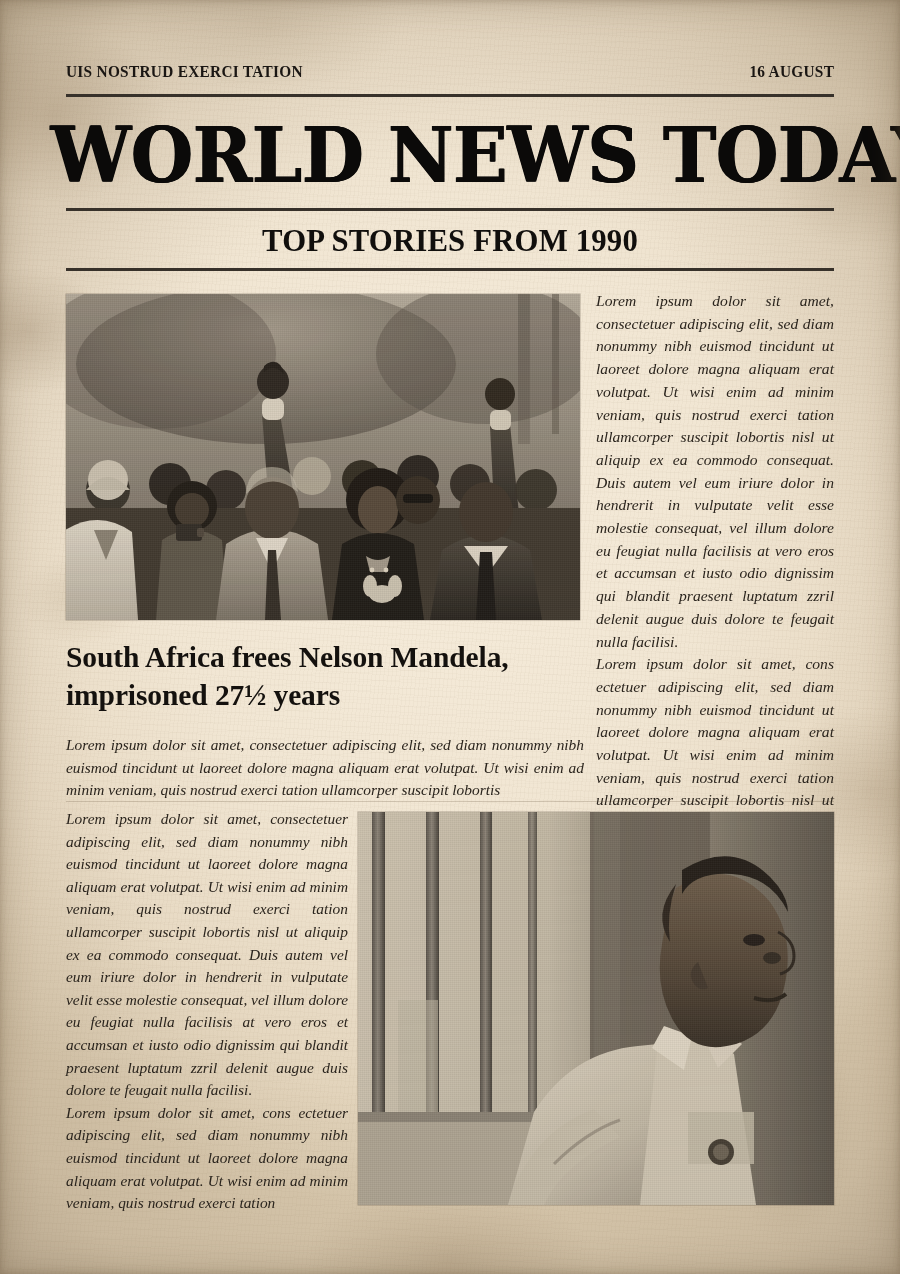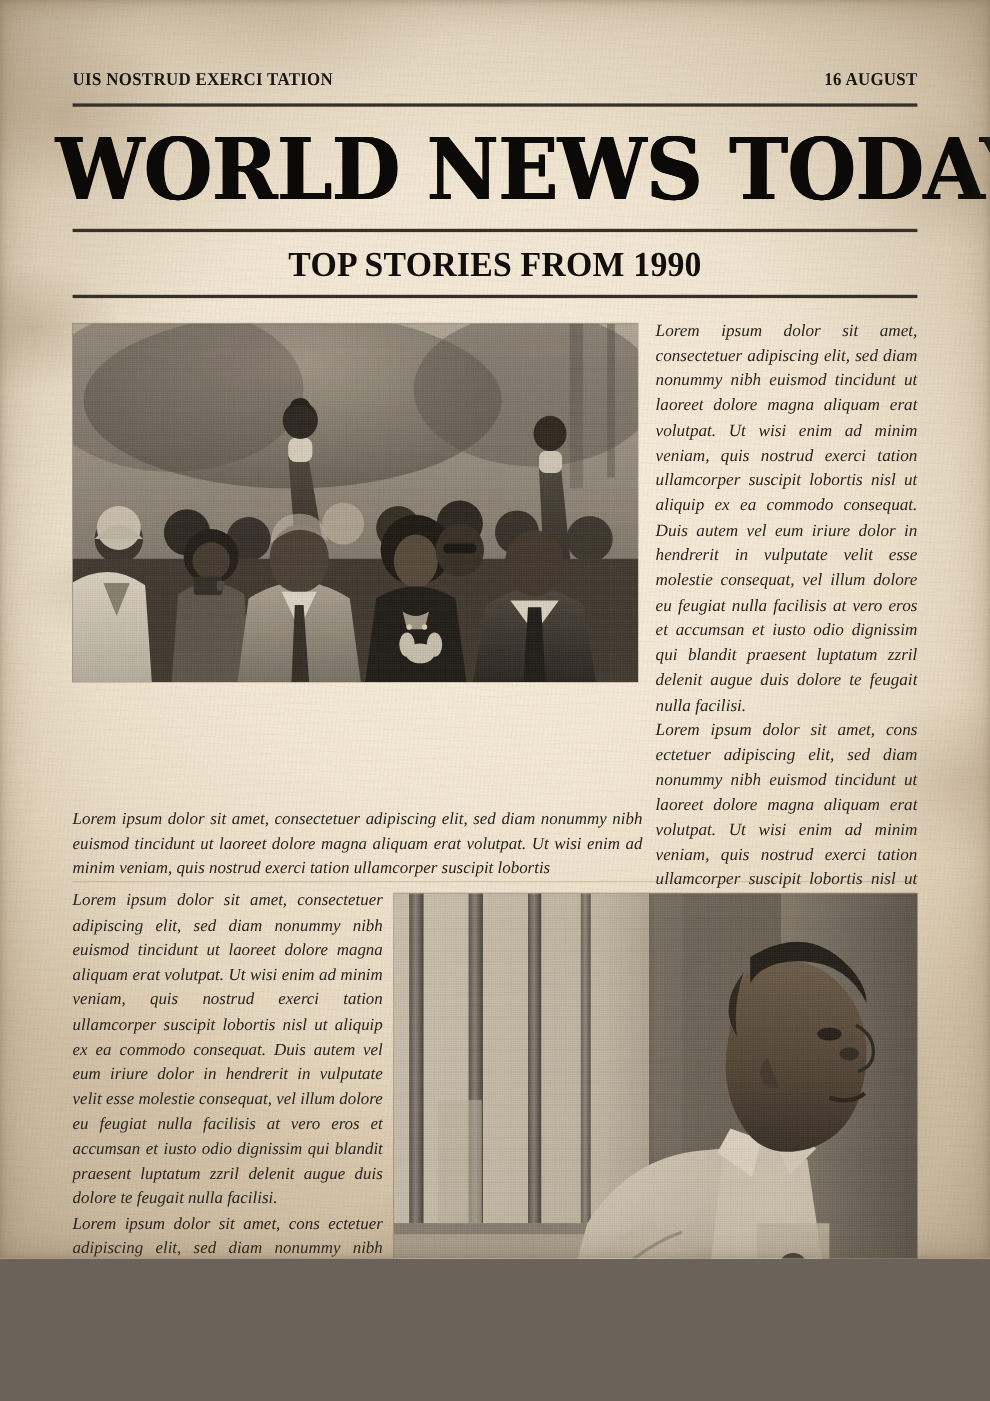--- a/index.html
+++ b/index.html
@@ -11,21 +11,21 @@
     width: 900px;
     height: 1274px;
     overflow: hidden;
     font-family: "Liberation Serif", "DejaVu Serif", serif;
   }
 
   
   .page {
     position: relative;
     width: 900px;
-    height: 1144px;
+    height: 1274px;
     background-color: #efe4d2;
     overflow: hidden;
   }
   .paper-base {
     position: absolute;
     inset: 0;
     background:
       radial-gradient(ellipse 70% 55% at 48% 40%, #f6ecdb 0%, #f1e6d3 45%, #e6d8c1 78%, #d9c9ae 100%);
   }
   .paper-stains {
@@ -346,20 +346,21 @@
       </svg>
       <div class="tone"></div>
       <div class="grain"></div>
     </div>
 
     <div class="col-text" id="col-right-top">
       <p>Lorem ipsum dolor sit amet, consectetuer adipiscing elit, sed diam nonummy nibh euismod tincidunt ut laoreet dolore magna aliquam erat volutpat. Ut wisi enim ad minim veniam, quis nostrud exerci tation ullamcorper suscipit lobortis nisl ut aliquip ex ea commodo consequat. Duis autem vel eum iriure dolor in hendrerit in vulputate velit esse molestie consequat, vel illum dolore eu feugiat nulla facilisis at vero eros et accumsan et iusto odio dignissim qui blandit praesent luptatum zzril delenit augue duis dolore te feugait nulla facilisi.</p>
       <p>Lorem ipsum dolor sit amet, cons ectetuer adipiscing elit, sed diam nonummy nibh euismod tincidunt ut laoreet dolore magna aliquam erat volutpat. Ut wisi enim ad minim veniam, quis nostrud exerci tation ullamcorper suscipit lobortis nisl ut aliquip ex ea commodo conse-</p>
     </div>
 
+    <div id="headline">South Africa frees Nelson Mandela, imprisoned 27½ years</div>
 
     <div class="col-text" id="deck">
       <p>Lorem ipsum dolor sit amet, consectetuer adipiscing elit, sed diam nonummy nibh euismod tincidunt ut laoreet dolore magna aliquam erat volutpat. Ut wisi enim ad minim veniam, quis nostrud exerci tation ullamcorper suscipit lobortis</p>
     </div>
 
     <div class="sep"></div>
 
     <div class="col-text" id="col-left-bottom">
       <p>Lorem ipsum dolor sit amet, consectetuer adipiscing elit, sed diam nonummy nibh euismod tincidunt ut laoreet dolore magna aliquam erat volutpat. Ut wisi enim ad minim veniam, quis nostrud exerci tation ullamcorper suscipit lobortis nisl ut aliquip ex ea commodo consequat. Duis autem vel eum iriure dolor in hendrerit in vulputate velit esse molestie consequat, vel illum dolore eu feugiat nulla facilisis at vero eros et accumsan et iusto odio dignissim qui blandit praesent luptatum zzril delenit augue duis dolore te feugait nulla facilisi.</p>
       <p>Lorem ipsum dolor sit amet, cons ectetuer adipiscing elit, sed diam nonummy nibh euismod tincidunt ut laoreet dolore magna aliquam erat volutpat. Ut wisi enim ad minim veniam, quis nostrud exerci tation</p>

